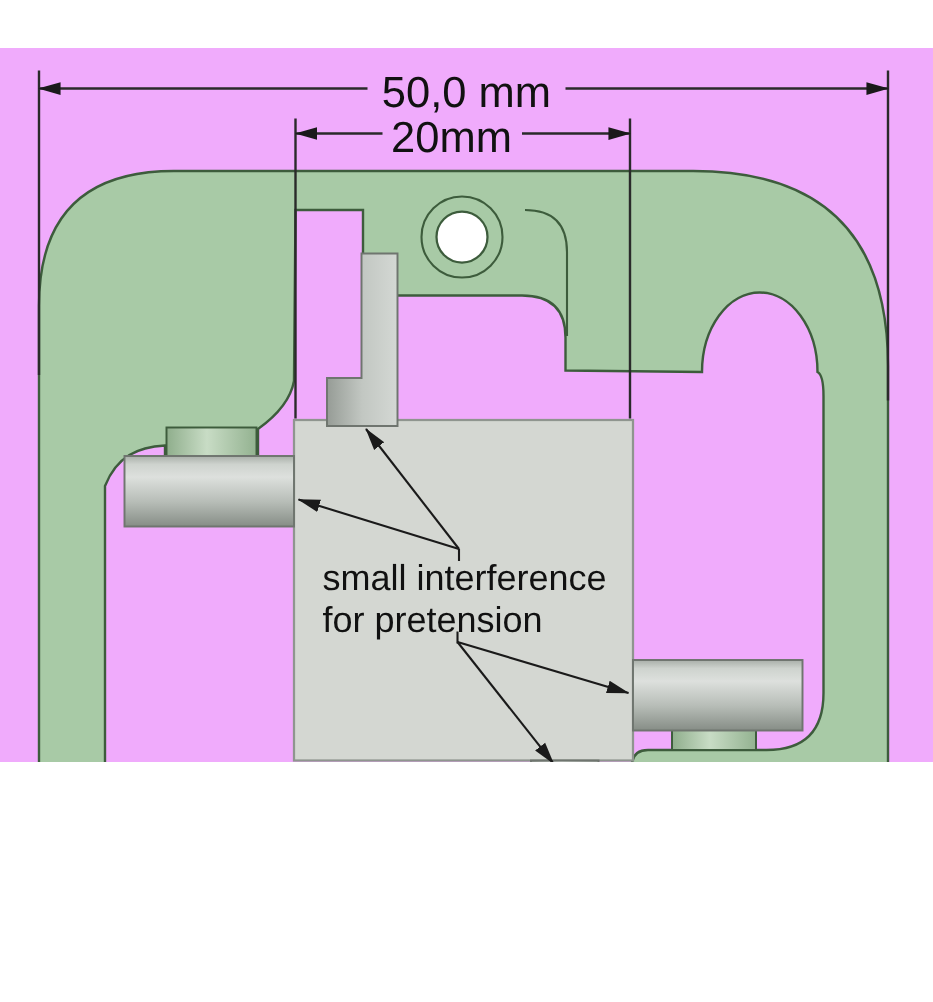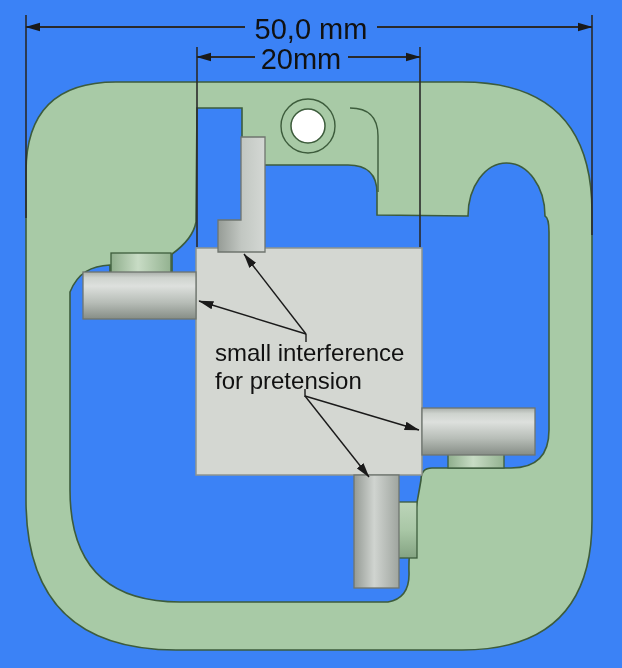--- a/index.html
+++ b/index.html
@@ -1,16 +1,16 @@
 <!DOCTYPE html>
 <html><head>
 <meta charset="utf-8">
 <style>
   html,body{margin:0;padding:0;background:#ffffff;}
-  .canvas{position:relative;width:622px;height:668px;background:#3b82f6;overflow:hidden;}
+  .canvas{position:relative;width:622px;height:476px;background:#f0abfc;overflow:hidden;margin-top:32px;}
   svg{display:block;}
   text{font-family:"Liberation Sans","DejaVu Sans",sans-serif;fill:#111111;}
   .dim-text{font-size:29px;}
   .note-text{font-size:24px;}
 </style>
 </head>
 <body>
 
 <div class="canvas">
 <svg width="622" height="668" viewBox="0 0 622 668" xmlns="http://www.w3.org/2000/svg">

